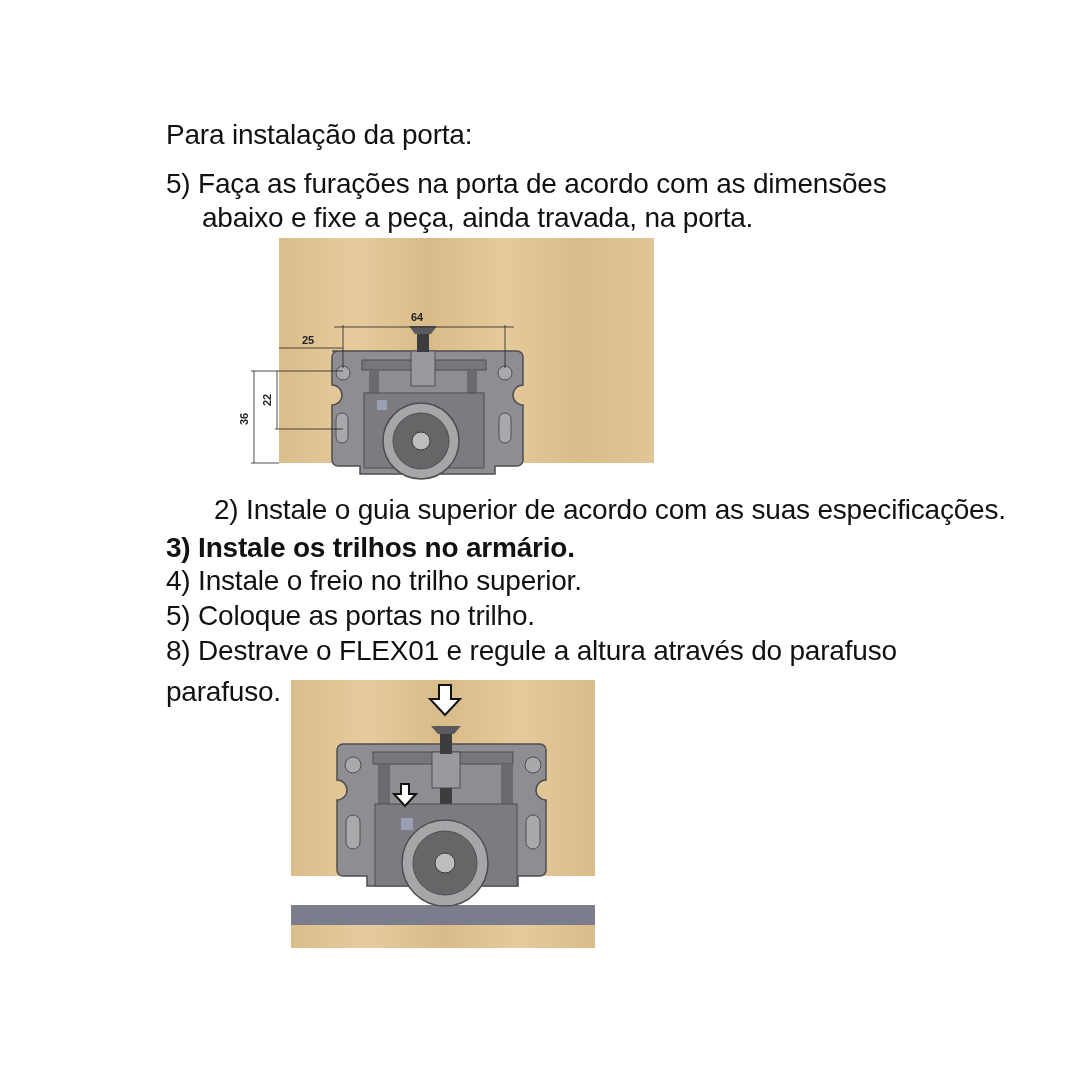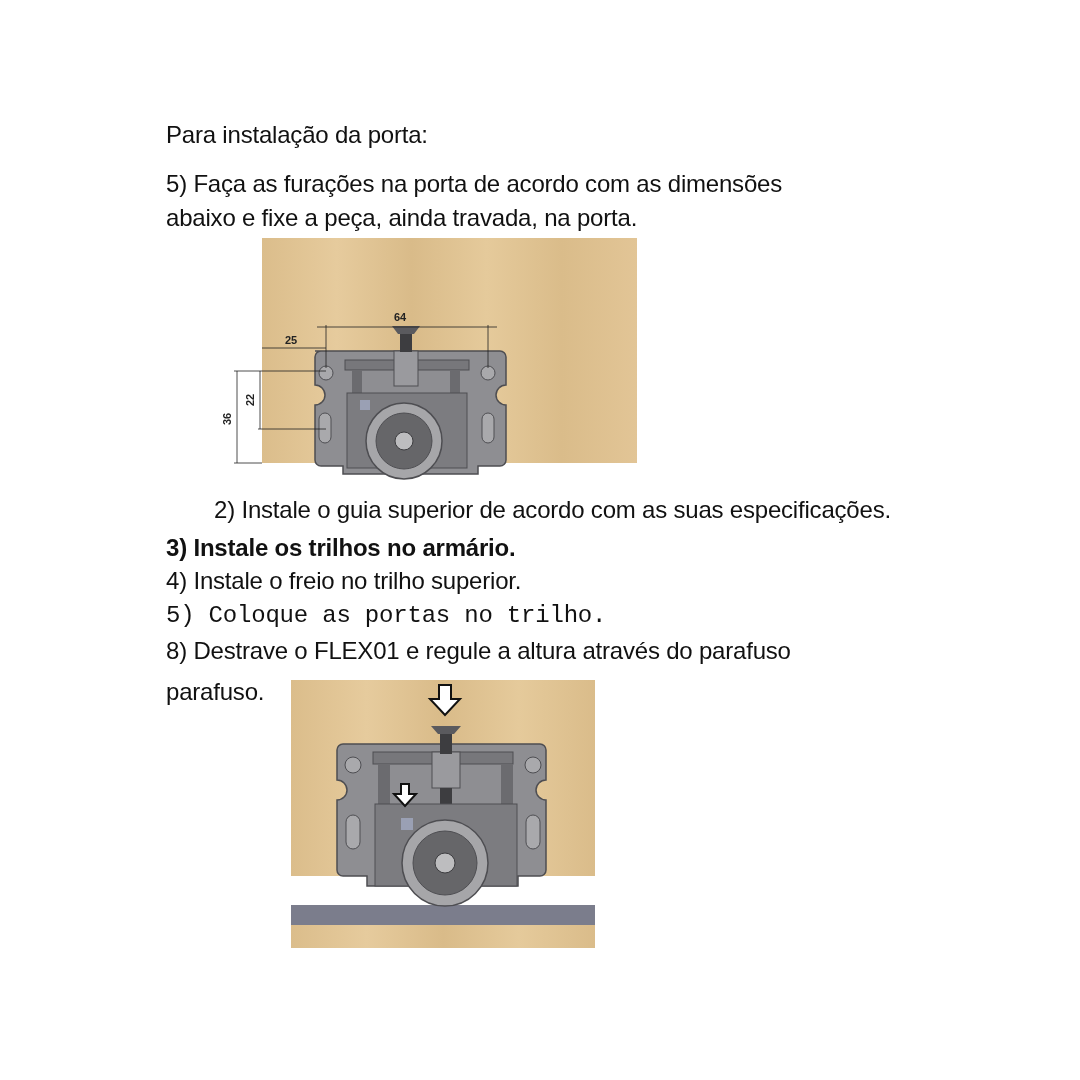--- a/index.html
+++ b/index.html
@@ -1,29 +1,29 @@
 <!DOCTYPE html>
 <html><head>
 <meta charset="utf-8">
 <style>
   html,body{margin:0;padding:0;background:#ffffff;}
   body{width:1080px;height:1080px;position:relative;overflow:hidden;font-family:"Liberation Sans","DejaVu Sans",sans-serif;color:#111;}
-  .t{position:absolute;left:166px;font-size:24px;line-height:30px;white-space:nowrap;letter-spacing:-0.2px;}
+  .t{position:absolute;left:166px;font-size:28px;line-height:30px;white-space:nowrap;letter-spacing:-0.2px;}
   .fig{position:absolute;overflow:hidden;}
   svg{display:block;}
   .dimtxt{font-family:"Liberation Sans",sans-serif;font-weight:bold;font-size:11px;fill:#222;}
 </style>
 </head>
 <body>
 
 <div class="t" style="top:120px;">Para instalação da porta:</div>
 <div class="t" style="top:169px;">5) Faça as furações na porta de acordo com as dimensões</div>
-<div class="t" style="top:203px;">abaixo e fixe a peça, ainda travada, na porta.</div>
+<div class="t" style="top:203px;margin-left:36px;">abaixo e fixe a peça, ainda travada, na porta.</div>
 
-<div class="fig" style="left:212px;top:238px;width:425px;height:255px;">
+<div class="fig" style="left:229px;top:238px;width:425px;height:255px;">
   <svg width="425" height="255" viewBox="0 0 425 255">
     <defs>
       <linearGradient id="wg" x1="0" x2="1" y1="0" y2="0">
         <stop offset="0" stop-color="#dbbd8b"></stop>
           <stop offset="0.2" stop-color="#e6cb9d"></stop>
         <stop offset="0.4" stop-color="#d9bb89"></stop>
           <stop offset="0.6" stop-color="#e5ca9b"></stop>
         <stop offset="0.8" stop-color="#dabc8a"></stop>
           <stop offset="1" stop-color="#e2c596"></stop>
       </linearGradient>
@@ -64,21 +64,21 @@
     <text class="dimtxt" x="182" y="83">64</text>
     <text class="dimtxt" x="73" y="106">25</text>
     <text class="dimtxt" transform="translate(42,168) rotate(-90)">22</text>
     <text class="dimtxt" transform="translate(19,187) rotate(-90)">36</text>
   </svg>
 </div>
 
 <div class="t" style="top:495px;margin-left:48px;">2) Instale o guia superior de acordo com as suas especificações.</div>
 <div class="t" style="top:533px;font-weight:bold;">3) Instale os trilhos no armário.</div>
 <div class="t" style="top:566px;">4) Instale o freio no trilho superior.</div>
-<div class="t" style="top:601px;font-family:Liberation Mono, monospace;">5) Coloque as portas no trilho.</div>
+<div class="t" style="top:601px;">5) Coloque as portas no trilho.</div>
 <div class="t" style="top:636px;">8) Destrave o FLEX01 e regule a altura através do parafuso</div>
 <div class="t" style="top:677px;">parafuso.</div>
 
 <div class="fig" style="left:291px;top:680px;width:304px;height:268px;">
   <svg width="304" height="268" viewBox="0 0 304 268">
     <defs>
       <linearGradient id="wg2" x1="0" x2="1" y1="0" y2="0">
         <stop offset="0" stop-color="#dbbd8b"></stop>
           <stop offset="0.25" stop-color="#e6cb9d"></stop>
         <stop offset="0.5" stop-color="#d9bb89"></stop>

